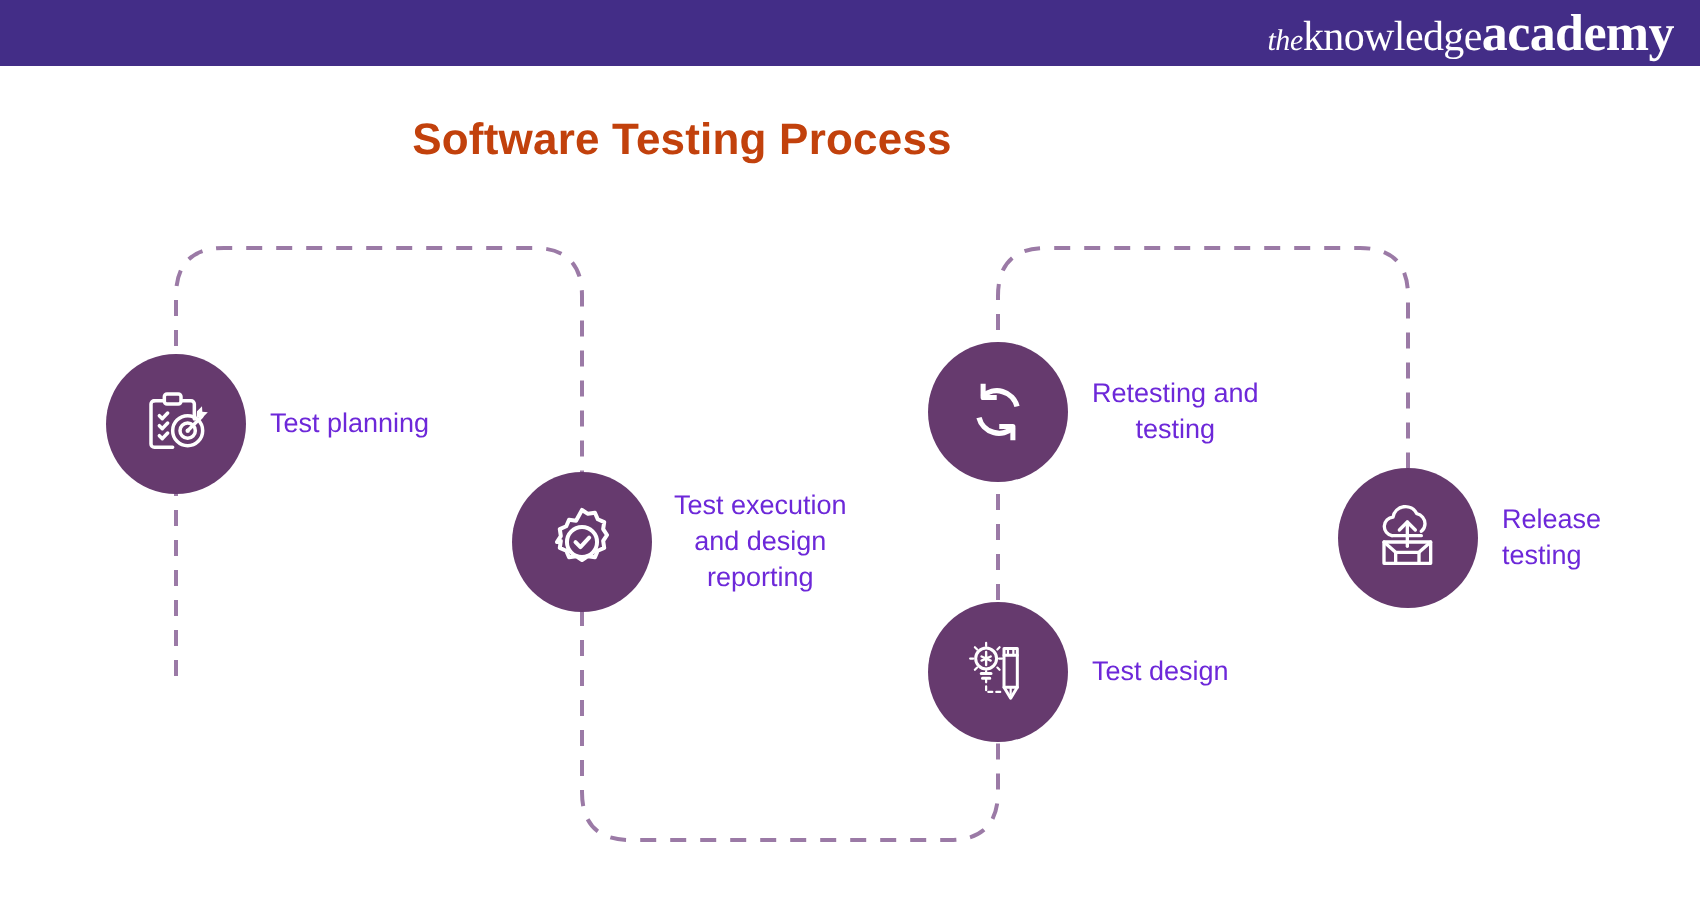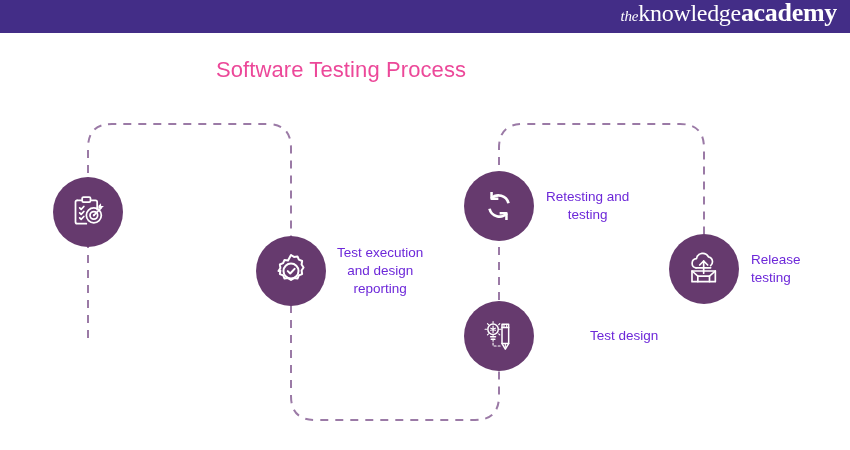--- a/index.html
+++ b/index.html
@@ -9,40 +9,40 @@
     font-family:"Liberation Sans", sans-serif;
     overflow:hidden;
     position:relative;
   }
   #stage{position:relative;width:850px;height:450px;background:#fff;overflow:hidden;}
 
   
   .header{
     position:absolute;left:0;top:0;width:850px;height:33px;
     background:#432d87;
-    display:flex;align-items:flex-start;justify-content:flex-end;
+    display:flex;align-items:center;justify-content:flex-end;
   }
   .logo{
     margin-right:13px;
     color:#ffffff;
     font-family:"Liberation Serif", serif;
     white-space:nowrap;
     line-height:1;
     display:flex;align-items:baseline;
   }
   .logo .the{font-style:italic;font-size:15px;font-weight:400;letter-spacing:-.2px;}
-  .logo .knowledge{font-size:24px;font-weight:400;letter-spacing:-.3px;}
+  .logo .knowledge{font-size:21px;font-weight:400;letter-spacing:-.3px;}
   .logo .academy{font-size:26px;font-weight:700;letter-spacing:-.3px;}
 
   
   .title{
     position:absolute;left:0;top:57px;width:682px;
     text-align:center;
-    color:#ec4899;
-    font-size:22px;font-weight:400;
+    color:#c2410c;
+    font-size:22px;font-weight:700;
     letter-spacing:.1px;
   }
 
   
   #paths{position:absolute;left:0;top:0;width:850px;height:450px;}
 
   
   .node{position:absolute;display:flex;align-items:center;}
   .circle{
     width:70px;height:70px;border-radius:50%;
@@ -61,21 +61,21 @@
   }
   .label.left-lab{margin-left:12px;}
   .label.c-lab{margin-left:11px;text-align:center;}
   .label.c2-lab{margin-left:12px;text-align:center;}
 
   
   #node-planning{left:53px;top:177px;}
   #node-requirement{left:53px;top:302px;}
   #node-execution{left:256px;top:236px;}
   #node-retesting{left:464px;top:171px;}
-  #node-design{left:464px;top:301px;gap:44px;}
+  #node-design{left:464px;top:301px;}
   #node-release{left:669px;top:234px;}
 </style>
 </head>
 <body>
 
 <div id="stage">
 
   <div class="header">
     <div class="logo">
       <span class="the">the</span>
@@ -106,20 +106,21 @@
         <path d="M14 19l1.8 1.8L19 17.4"></path>
         <path d="M14 25l1.8 1.8L19 23.4"></path>
         <path d="M14 31l1.8 1.8L19 29.4"></path>
         <circle cx="31" cy="28" r="9"></circle>
         <circle cx="31" cy="28" r="4.6"></circle>
         <circle cx="31" cy="28" r="1.3" fill="#ffffff" stroke="none"></circle>
         <path d="M31 28l8.5-8.5"></path>
         <path d="M36.6 16.4l-.3 3.8 3.8-.3 3-3-3.3-.2-.2-3.3z" fill="#ffffff" stroke="none"></path>
       </svg>
     </div>
+    <div class="label left-lab">Test planning</div>
   </div>
 
 
   <div class="node" id="node-execution">
     <div class="circle">
       <svg width="42" height="42" viewBox="0 0 48 48" fill="none" stroke="#ffffff" stroke-width="2.3" stroke-linecap="round" stroke-linejoin="round">
         <path d="M24 5.5l3.4 2.2 4-.6 1.6 3.7 3.7 1.6-.6 4 2.2 3.4-2.2 3.4.6 4-3.7 1.6-1.6 3.7-4-.6-3.4 2.2-3.4-2.2-4 .6-1.6-3.7-3.7-1.6.6-4L9.7 23.8l2.2-3.4-.6-4 3.7-1.6 1.6-3.7 4 .6z" transform="translate(0,0.2)"></path>
         <circle cx="24" cy="24" r="8.6"></circle>
         <path d="M20.3 24.1l2.8 2.8 5-5.4"></path>
       </svg>

